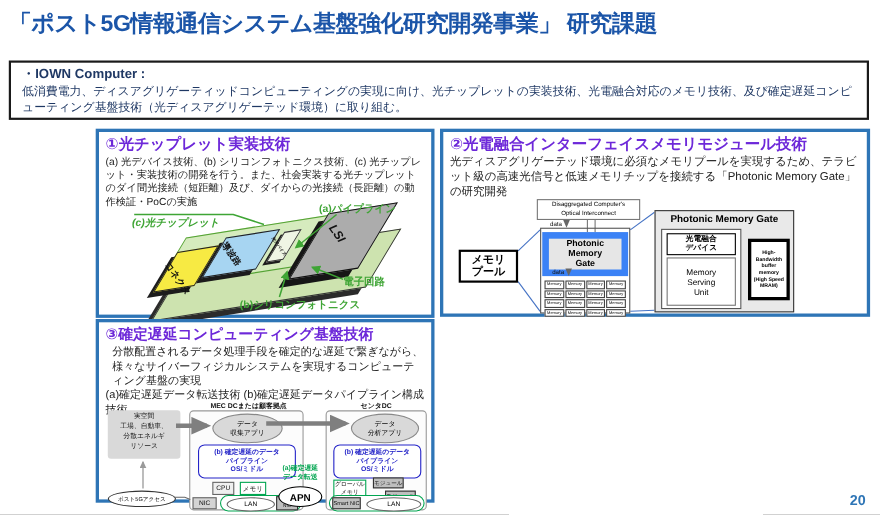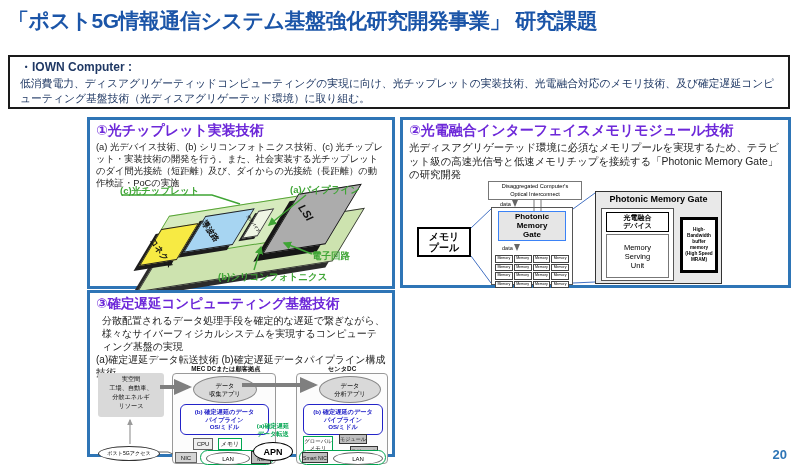--- a/index.html
+++ b/index.html
@@ -41,21 +41,21 @@
   .wg-txt  { left:118px; top:34px; font-size:8px; }
   .dv-txt  { left:160px; top:30px; font-size:4px; }
   .glabel { position:absolute; color:#3FA535; font-weight:bold; font-size:9.5px; }
   
   .p2-diagram { position:absolute; left:0; top:59px; width:385px; height:107px; }
   .ic-box { position:absolute; left:85px; top:2px; width:94px; height:19px; border:1px solid #777; font-size:5.6px; text-align:center; line-height:1.35; box-sizing:border-box; padding-top:1px; }
   .data-tag { position:absolute; font-size:5.6px; color:#111; display:flex; align-items:center; gap:1px; }
   .dt1 { left:97px; top:21px; } .dt2 { left:10px; top:36px; }
   .hollow-arrow { width:0; height:0; border-left:3.5px solid transparent; border-right:3.5px solid transparent; border-top:7px solid #666; }
   .central-box { position:absolute; left:88px; top:28px; width:82px; height:78px; border:1px solid #555; box-sizing:border-box; }
-  .pmg-box { margin:3px auto 0; width:56px; background:#E6E6E6; border:1px solid #3b82f6; font-size:8px; font-weight:bold; line-height:1.1; text-align:center; padding:1px 5px; }
+  .pmg-box { margin:3px auto 0; width:56px; background:#E6E6E6; border:6px solid #3b82f6; font-size:8px; font-weight:bold; line-height:1.1; text-align:center; padding:1px 5px; }
   .mem-grid { position:absolute; left:3px; top:47px; width:74px; display:grid; grid-template-columns:repeat(4,1fr); gap:1px; }
   .mem-cell { border:1px solid #444; font-size:3.6px; text-align:center; height:5.5px; line-height:5.5px; background:#fff; overflow:hidden; }
   .pool-box { position:absolute; left:14px; top:48px; width:54px; height:30px; border:2px solid #000; font-size:10px; font-weight:bold; text-align:center; display:flex; align-items:center; justify-content:center; line-height:1.15; box-sizing:border-box; }
   .detail-box { position:absolute; left:192px; top:12px; width:127px; height:93px; border:1px solid #333; background:#E9E9E9; box-sizing:border-box; }
   .detail-title { font-size:9px; font-weight:bold; text-align:center; margin-top:2px; }
   .msu-wrap { position:absolute; left:5px; top:16px; width:73px; height:73px; background:#fff; border:1px solid #555; box-sizing:border-box; }
   .pd-box { margin:3px 4px 2px; border:1.5px solid #000; font-size:7px; font-weight:bold; text-align:center; line-height:1.15; background:#fff; padding:1px 0; }
   .msu-box { margin:0 4px; border:1px solid #777; font-size:7.5px; text-align:center; height:42px; display:flex; align-items:center; justify-content:center; line-height:1.2; background:#fff; }
   .hbm-box { position:absolute; left:84px; top:25px; width:38px; height:56px; border:3px solid #000; background:#fff; font-size:4.7px; font-weight:bold; text-align:center; display:flex; align-items:center; justify-content:center; line-height:1.25; box-sizing:border-box; }
   .olay { position:absolute; left:0; top:0; pointer-events:none; }
@@ -102,21 +102,21 @@
       <div class="blk lsi-block"></div>
       <div class="blk wg-block"></div>
       <div class="blk cn-block"></div>
       <div class="blk dv-block"></div>
 
       <span class="blk-txt lsi-txt">LSI</span>
       <span class="blk-txt cn-txt">コネクタ</span>
       <span class="blk-txt wg-txt">導波路</span>
       <span class="blk-txt dv-txt">光デバイス</span>
 
-      <span class="glabel" style="left:30px; top:1px;">(c)光チップレット</span>
+      <span class="glabel" style="left:30px; top:12px;font-style:italic;">(c)光チップレット</span>
       <span class="glabel" style="left:200px; top:0;">(a)パイプライン</span>
       <span class="glabel" style="left:222px; top:66px;">電子回路</span>
       <span class="glabel" style="left:128px; top:87px;">(b)シリコンフォトニクス</span>
 
       <svg class="olay" width="302" height="102">
         <defs>
           <marker id="mg" markerWidth="7" markerHeight="7" refX="5" refY="3" orient="auto">
             <path d="M0,0 L6,3 L0,6 Z" fill="#3FA535"></path>
           </marker>
         </defs>

